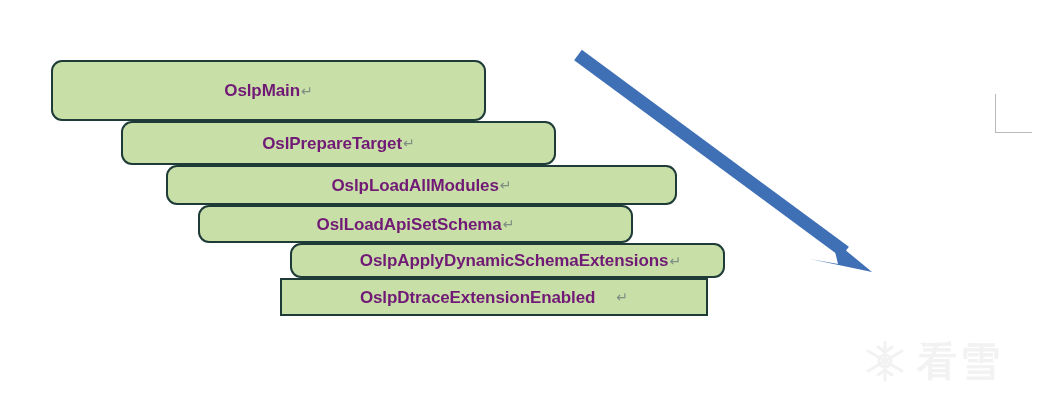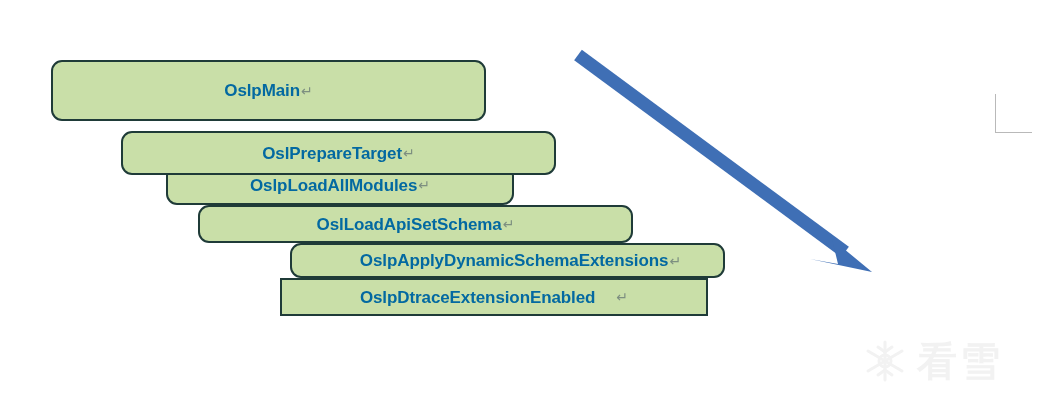--- a/index.html
+++ b/index.html
@@ -24,21 +24,21 @@
     border: 2px solid #1f3b38;
     border-radius: 11px;
     display: flex;
     align-items: center;
     justify-content: center;
   }
   .stack-box.square {
     border-radius: 0;
   }
   .stack-label {
-    color: #0369a1;
+    color: #701a75;
     font-weight: bold;
     font-size: 17px;
     letter-spacing: -0.1px;
     white-space: nowrap;
     line-height: 1;
   }
   .pilcrow {
     color: #7d8f80;
     font-weight: normal;
     font-size: 14px;
@@ -88,26 +88,26 @@
 
 <div id="canvas">
 
   <div class="margin-mark" style="left:995px; top:94px;"></div>
 
   <div class="stack-box" style="left:51px; top:60px; width:435px; height:61px; z-index:6;">
     <span class="stack-label">OslpMain</span>
       <span class="pilcrow">↵</span>
   </div>
 
-  <div class="stack-box" style="left:121px; top:131px; width:435px; height:44px; z-index:5;">
+  <div class="stack-box" style="left:121px; top:121px; width:435px; height:44px; z-index:5;">
     <span class="stack-label">OslPrepareTarget</span>
       <span class="pilcrow">↵</span>
   </div>
 
-  <div class="stack-box" style="left:166px; top:165px; width:348px; height:40px; z-index:4;">
+  <div class="stack-box" style="left:166px; top:165px; width:511px; height:40px; z-index:4;">
     <span class="stack-label">OslpLoadAllModules</span>
       <span class="pilcrow">↵</span>
   </div>
 
   <div class="stack-box" style="left:198px; top:205px; width:435px; height:38px; z-index:3;text-align:right;">
     <span class="stack-label">OslLoadApiSetSchema</span>
       <span class="pilcrow">↵</span>
   </div>
 
   <div class="stack-box" style="left:290px; top:243px; width:435px; height:35px; z-index:2;padding-left:26px;">

